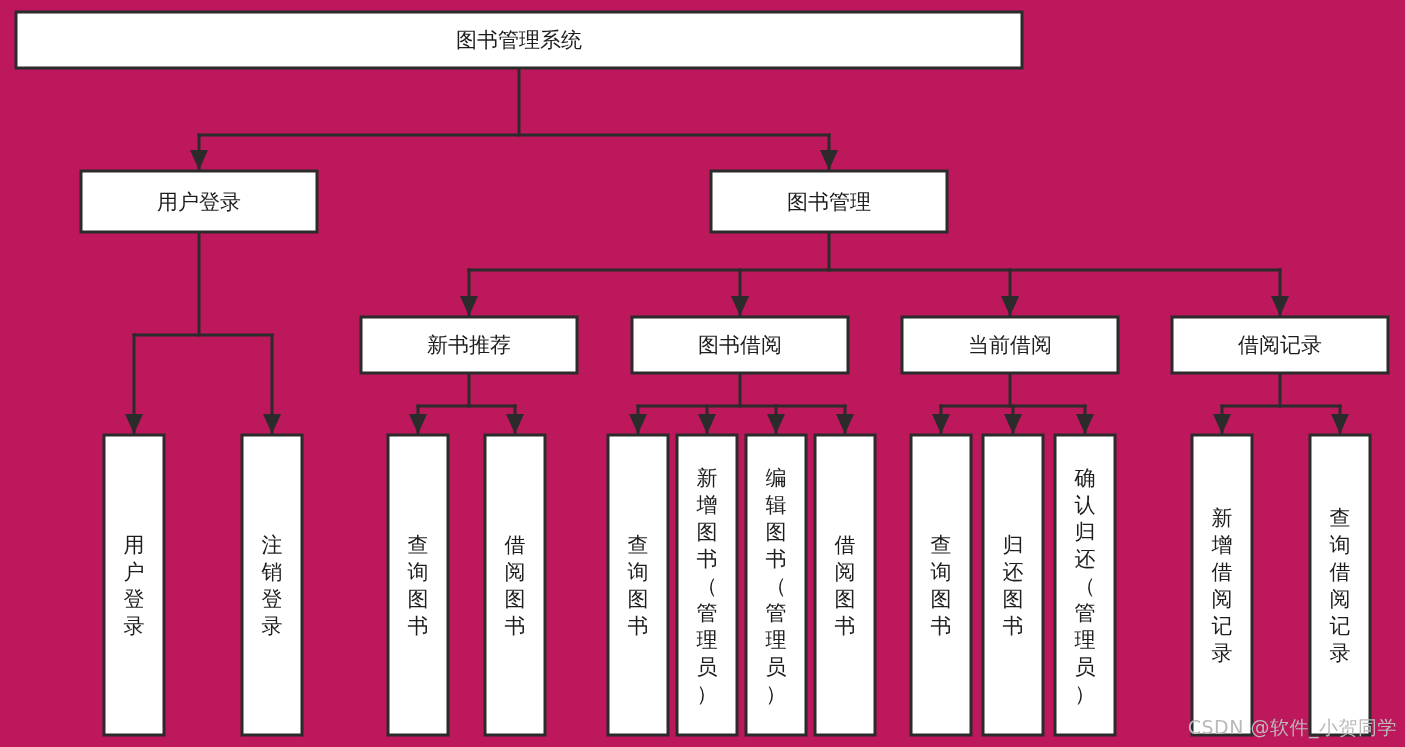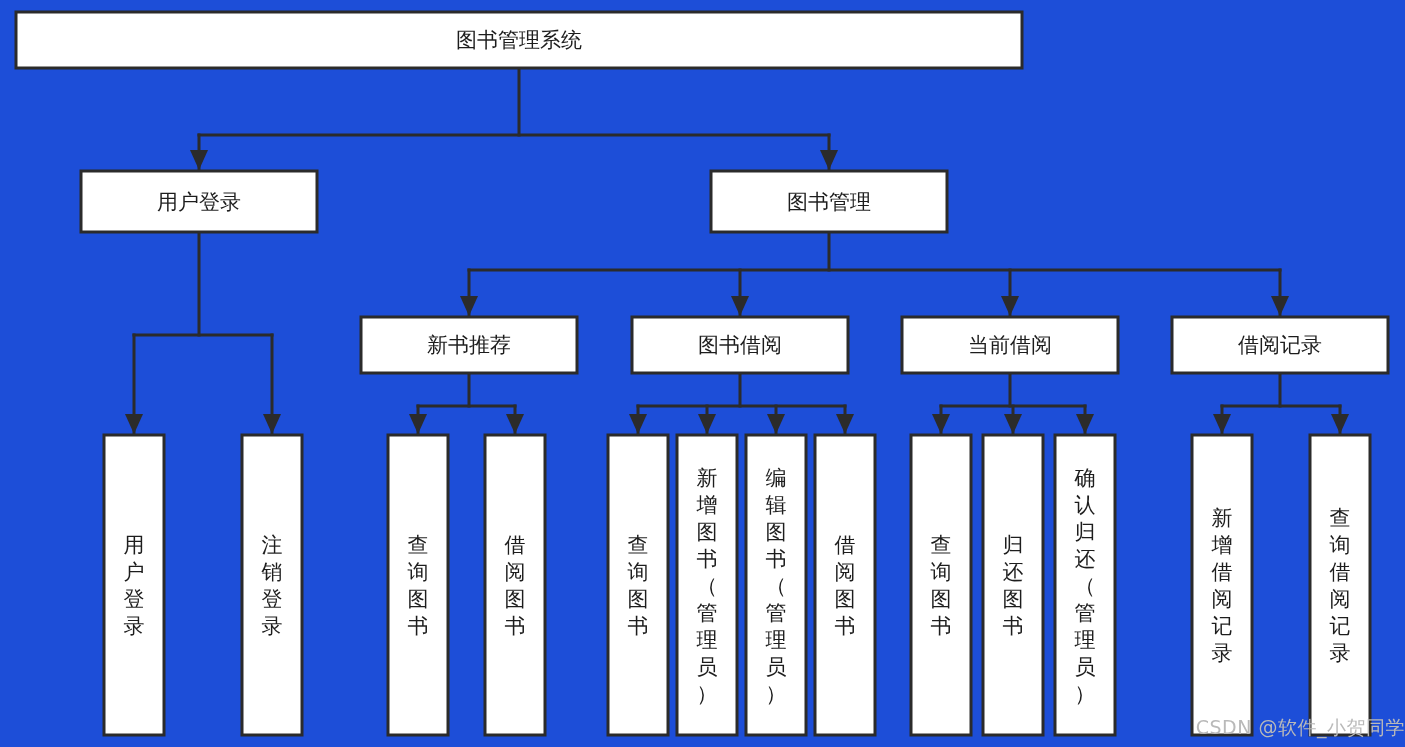--- a/index.html
+++ b/index.html
@@ -10,21 +10,21 @@
   body {
     width: 1405px;
     height: 747px;
     font-family: "DejaVu Sans", "Liberation Sans", sans-serif;
     overflow: hidden;
   }
   #diagram-root {
     position: relative;
     width: 1405px;
     height: 747px;
-    background: #1d4ed8;
+    background: #be185d;
   }
   svg#tree-svg {
     position: absolute;
     left: 0;
     top: 0;
     width: 1405px;
     height: 747px;
     display: block;
   }
   .node-box {
@@ -49,21 +49,21 @@
     dominant-baseline: middle;
   }
   .node-label-vertical {
     fill: #1d1d1d;
     font-family: "DejaVu Sans", "Liberation Sans", sans-serif;
     font-size: 21px;
     text-anchor: middle;
   }
   .watermark-text {
     position: absolute;
-    right: 0;
+    right: 8px;
     bottom: 6px;
     font-family: "DejaVu Sans", "Liberation Sans", sans-serif;
     font-size: 19px;
     color: #b9b9b9;
     white-space: nowrap;
     letter-spacing: 0.5px;
     user-select: none;
   }
 </style>
 </head>

